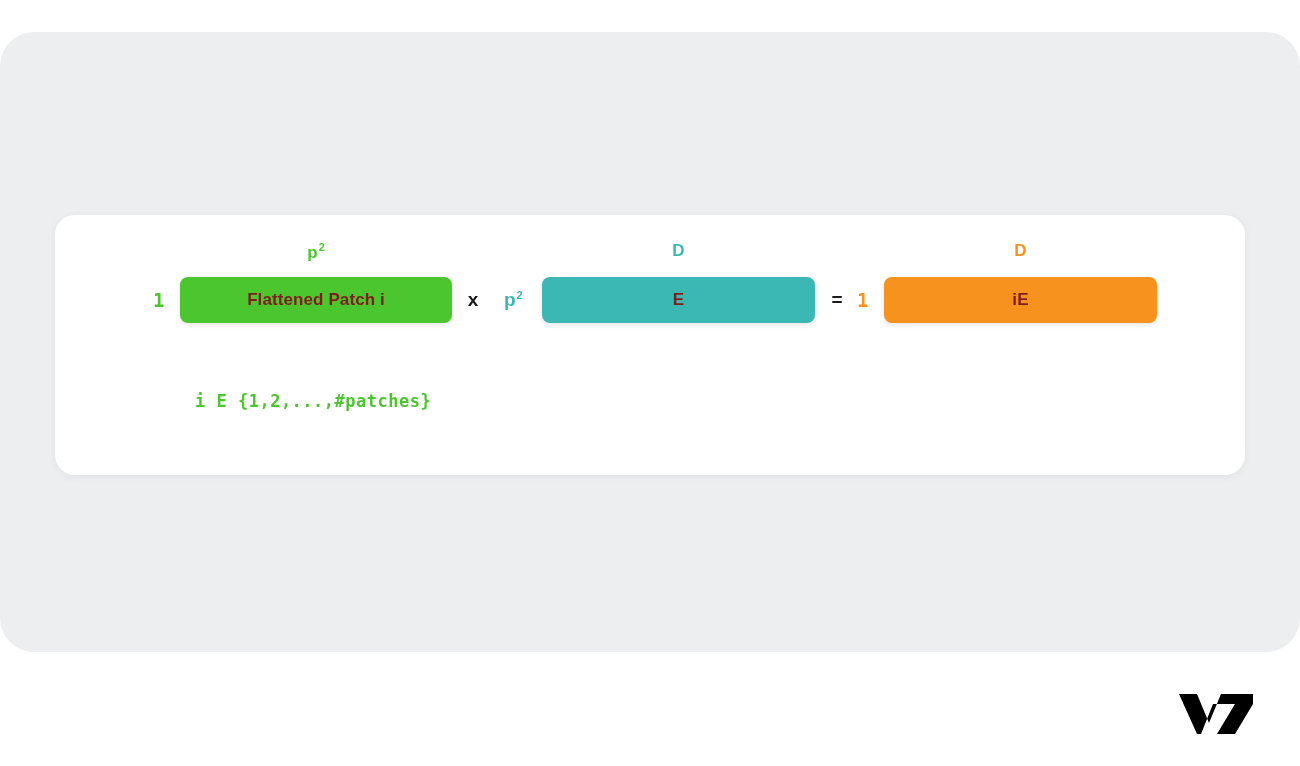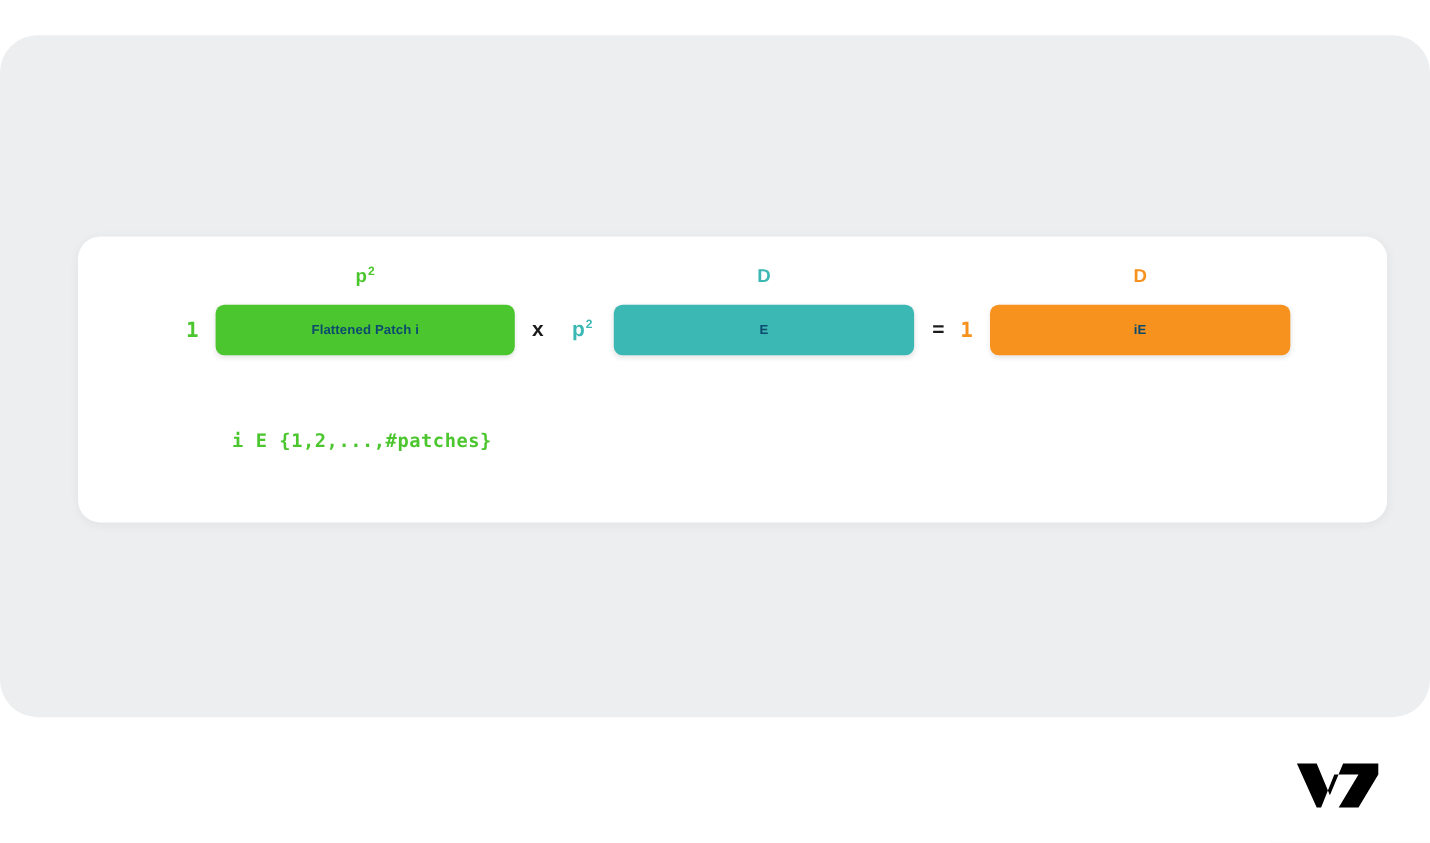--- a/index.html
+++ b/index.html
@@ -29,21 +29,20 @@
   
   #formula-card {
     position: absolute;
     left: 55px;
     top: 215px;
     width: 1190px;
     height: 260px;
     background: #ffffff;
     border-radius: 20px;
     box-shadow: 0 2px 10px rgba(0,0,0,0.05);
-    margin-left: 16px;
   }
 
   
   #equation {
     position: absolute;
     left: 0;
     top: 0;
     width: 100%;
     height: 100%;
   }
@@ -57,22 +56,22 @@
   .bar {
     position: relative;
     height: 46px;
     border-radius: 8px;
     display: flex;
     align-items: center;
     justify-content: center;
     box-shadow: 0 2px 5px rgba(0,0,0,0.10);
   }
   .bar-label {
-    color: #0c4a6e;
-    font-size: 12px;
+    color: #7f1d1d;
+    font-size: 17px;
     font-weight: bold;
     letter-spacing: 0.1px;
     white-space: nowrap;
   }
 
   
   .dim-top {
     position: absolute;
     left: 0;
     width: 100%;

